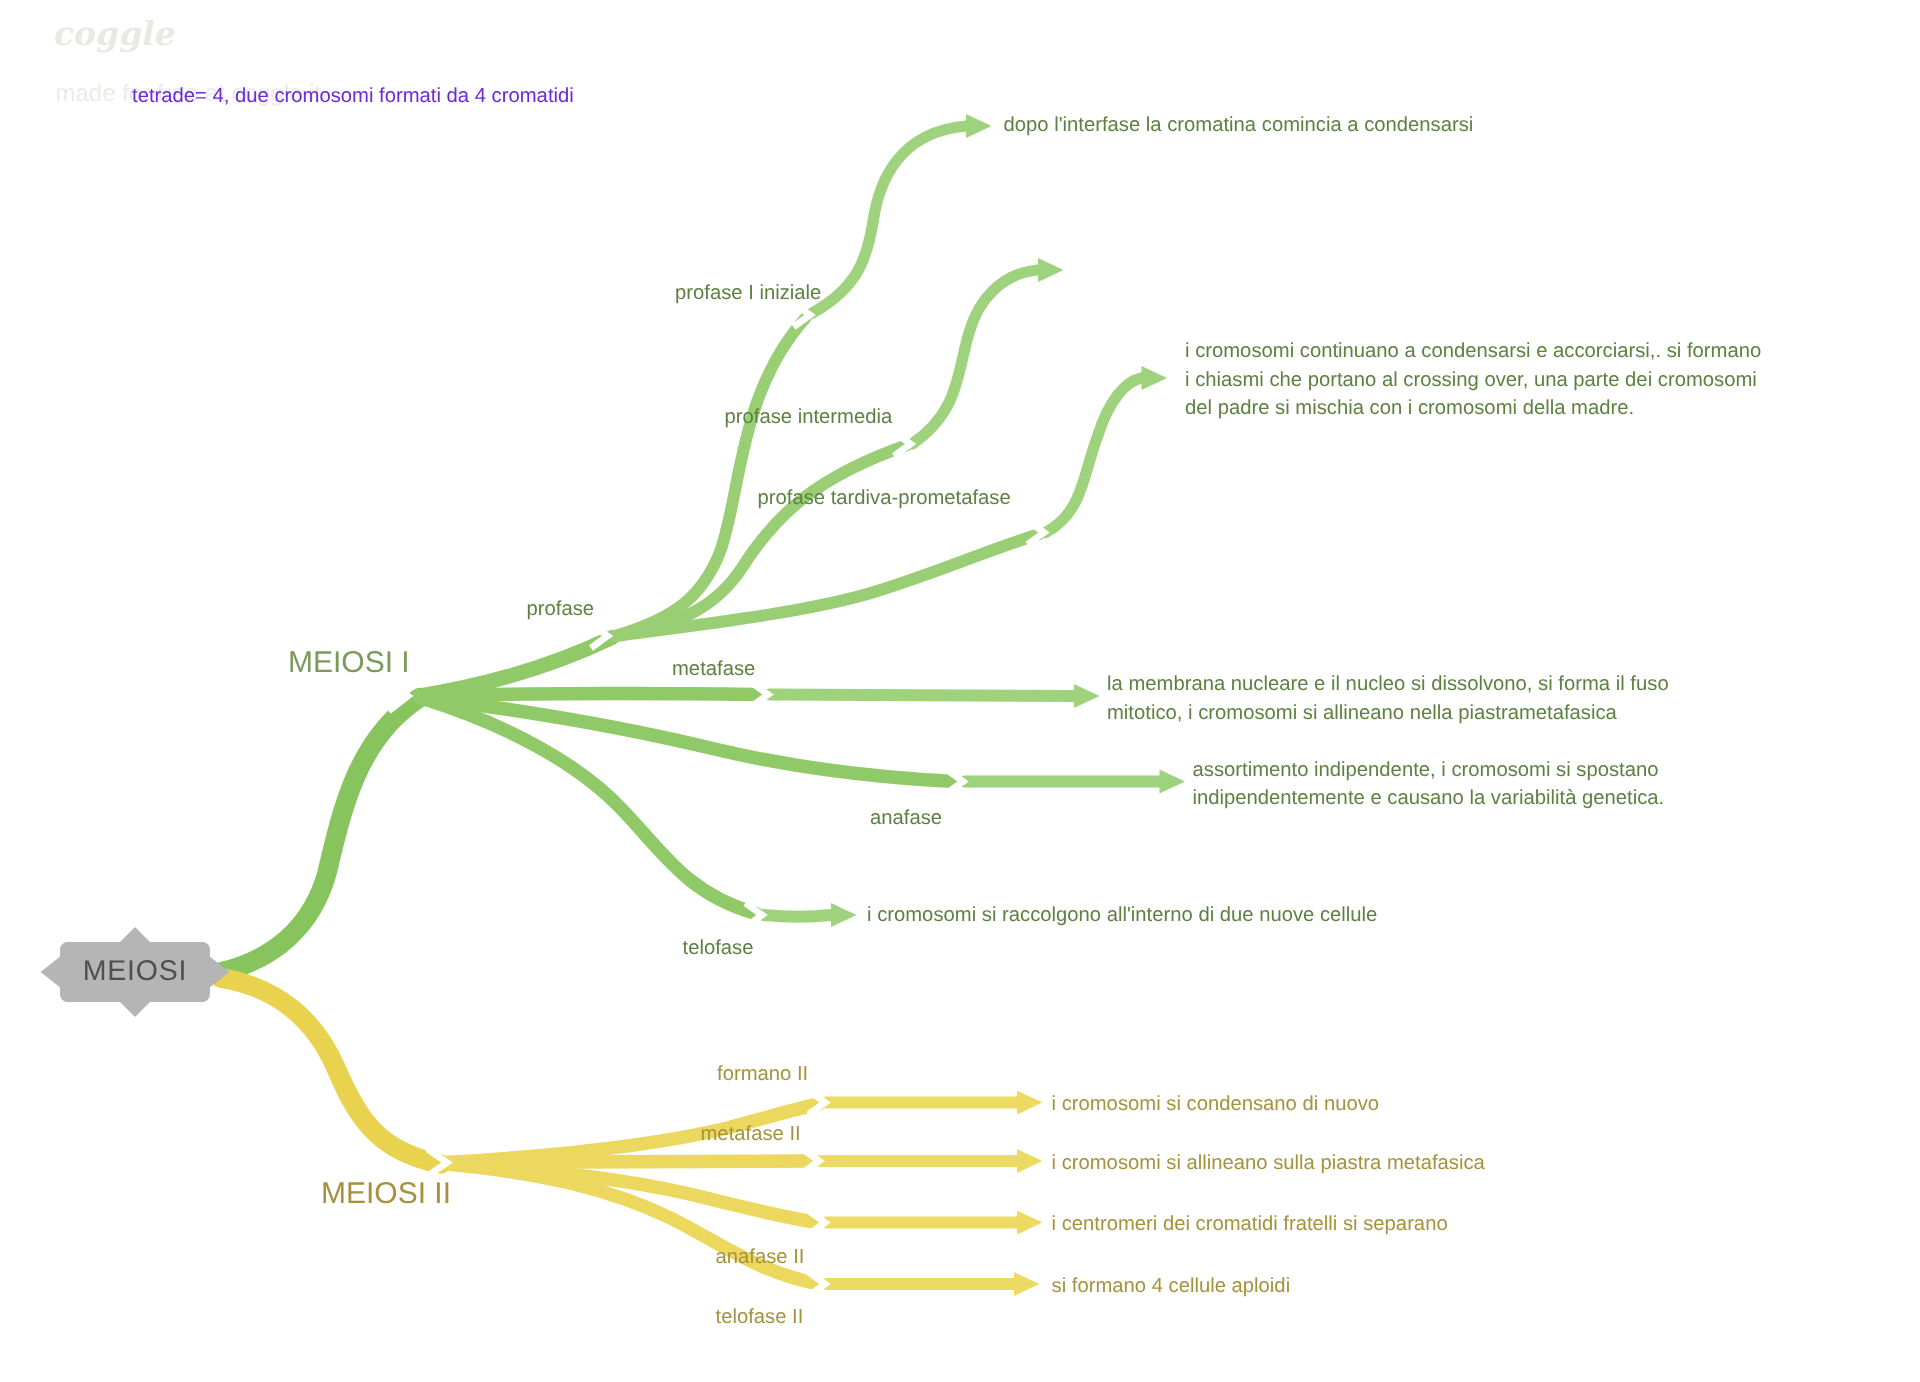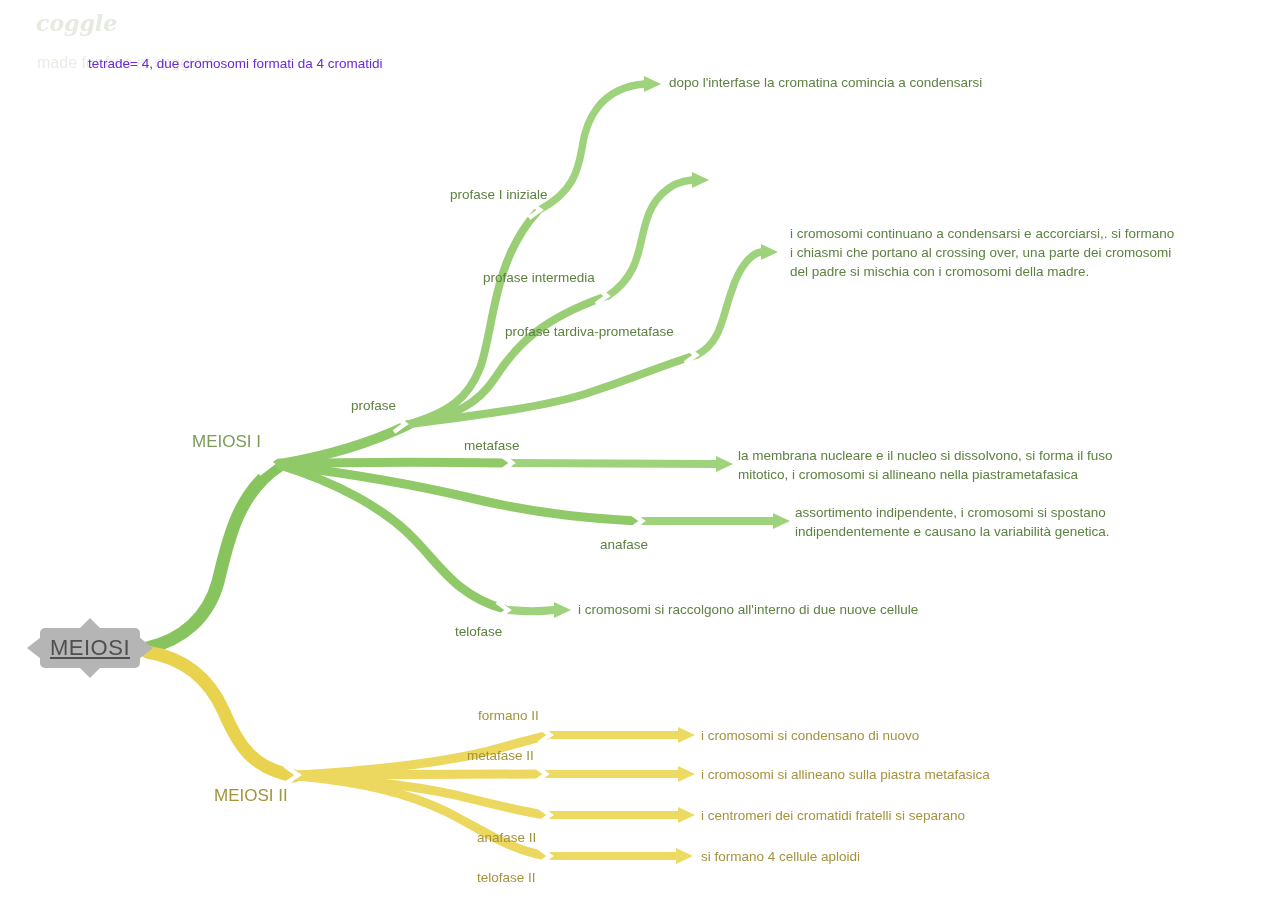--- a/index.html
+++ b/index.html
@@ -4,27 +4,27 @@
 <style>
   html,body{margin:0;padding:0;background:#ffffff;}
   #canvas{
     position:relative;width:1280px;height:921px;overflow:hidden;
     font-family:"Liberation Sans","DejaVu Sans",sans-serif;background:#ffffff;
   }
   #map-svg{position:absolute;left:0;top:0;}
   .txt{position:absolute;white-space:pre-line;line-height:19px;font-size:13.5px;}
   .green{color:#5c8140;}
   .yellow{color:#a5923c;}
-  .biglbl{font-size:17px;line-height:20px;}
+  .biglbl{font-size:20px;line-height:20px;}
   .green-big{color:#7c9b5a;}
   .yellow-big{color:#a5923c;}
   #root-label{
     position:absolute;left:40px;top:628px;width:100px;height:40px;
     display:flex;align-items:center;justify-content:center;
-    font-size:22px;color:#4f4f4f;letter-spacing:.5px;text-decoration:underline;
+    font-size:19px;color:#4f4f4f;letter-spacing:.5px;
   }
   #watermark-logo{
     position:absolute;left:36px;top:10px;
     font-family:"DejaVu Serif","Liberation Serif",serif;
     font-style:italic;font-weight:bold;font-size:22px;color:#e6eae0;
   }
   #watermark-tagline{
     position:absolute;left:37px;top:54px;font-size:16px;color:#eaece6;
   }
   #note-text{position:absolute;left:88px;top:54px;font-size:13.5px;color:#6d28d9;}
@@ -111,22 +111,22 @@
 
   <div id="note-text" class="txt">tetrade= 4, due cromosomi formati da 4 cromatidi</div>
 
   <div id="root-label">MEIOSI</div>
 
   <div class="txt biglbl green-big" style="left:192px;top:432px;">MEIOSI I</div>
   <div class="txt green" style="left:351px;top:396px;">profase</div>
   <div class="txt green" style="left:450px;top:185px;">profase I iniziale</div>
   <div class="txt green" style="left:483px;top:268px;">profase intermedia</div>
   <div class="txt green" style="left:505px;top:322px;">profase tardiva-prometafase</div>
-  <div class="txt green" style="left:464px;top:436px;text-align:right;">metafase</div>
-  <div class="txt green" style="left:580px;top:535px;margin-left:20px;">anafase</div>
+  <div class="txt green" style="left:448px;top:436px;text-align:right;">metafase</div>
+  <div class="txt green" style="left:580px;top:535px;">anafase</div>
   <div class="txt green" style="left:455px;top:622px;">telofase</div>
 
   <div class="txt green" style="left:669px;top:73px;">dopo l'interfase la cromatina comincia a condensarsi</div>
   <div class="txt green" style="left:790px;top:224px;">i cromosomi continuano a condensarsi e accorciarsi,. si formano
 i chiasmi che portano al crossing over, una parte dei cromosomi
 del padre si mischia con i cromosomi della madre.</div>
   <div class="txt green" style="left:738px;top:446px;">la membrana nucleare e il nucleo si dissolvono, si forma il fuso
 mitotico, i cromosomi si allineano nella piastrametafasica</div>
   <div class="txt green" style="left:795px;top:503px;">assortimento indipendente, i cromosomi si spostano
 indipendentemente e causano la variabilità genetica.</div>

